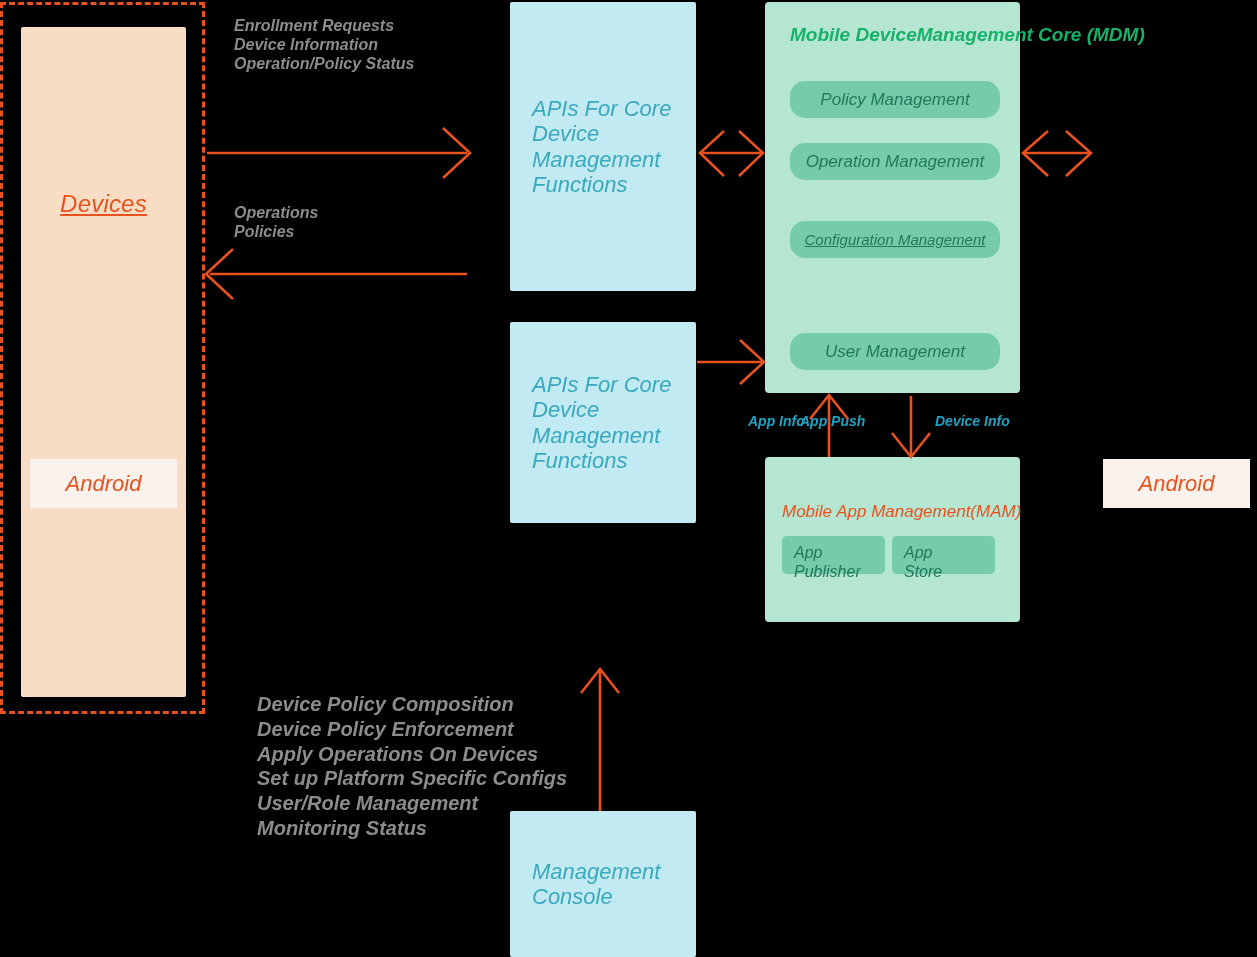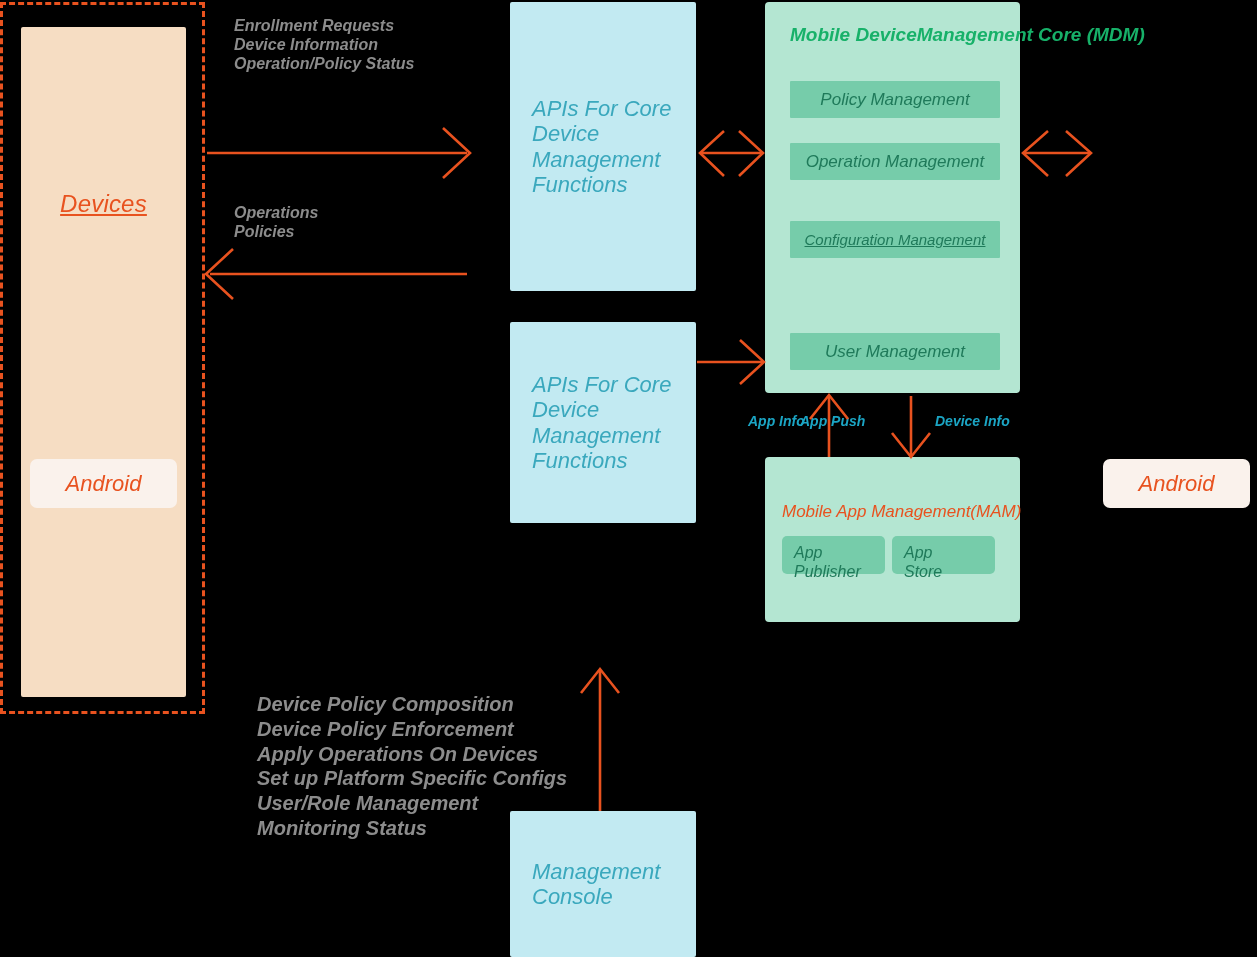--- a/index.html
+++ b/index.html
@@ -22,21 +22,21 @@
     text-align:center;
     color:#e8521f;
     font-style:italic;
     font-size:24px;
     letter-spacing:.2px;
     text-decoration:underline;
   }
   .android-chip{
     position:absolute;
     background:#faf2ec;
-    border-radius:7px;
+    border-radius:0;
     color:#e8521f;
     font-style:italic;
     font-size:22px;
     display:flex;align-items:center;justify-content:center;
   }
 
   
   .api-box{
     background:#c2eaf2;
     border-radius:2px;
@@ -62,21 +62,21 @@
     font-weight:bold;
     font-style:italic;
     font-size:19px;
   }
   .mdm-item{
     position:absolute;
     left:25px;
     width:210px;
     height:37px;
     background:#76ccaa;
-    border-radius:1px;
+    border-radius:15px;
     display:flex;align-items:center;justify-content:center;
     color:#1f7a5a;
     font-style:italic;
     font-size:17px;
     box-sizing:border-box;
   }
   .mdm-item.small{font-size:15px;}
 
   
   .mam-box{

